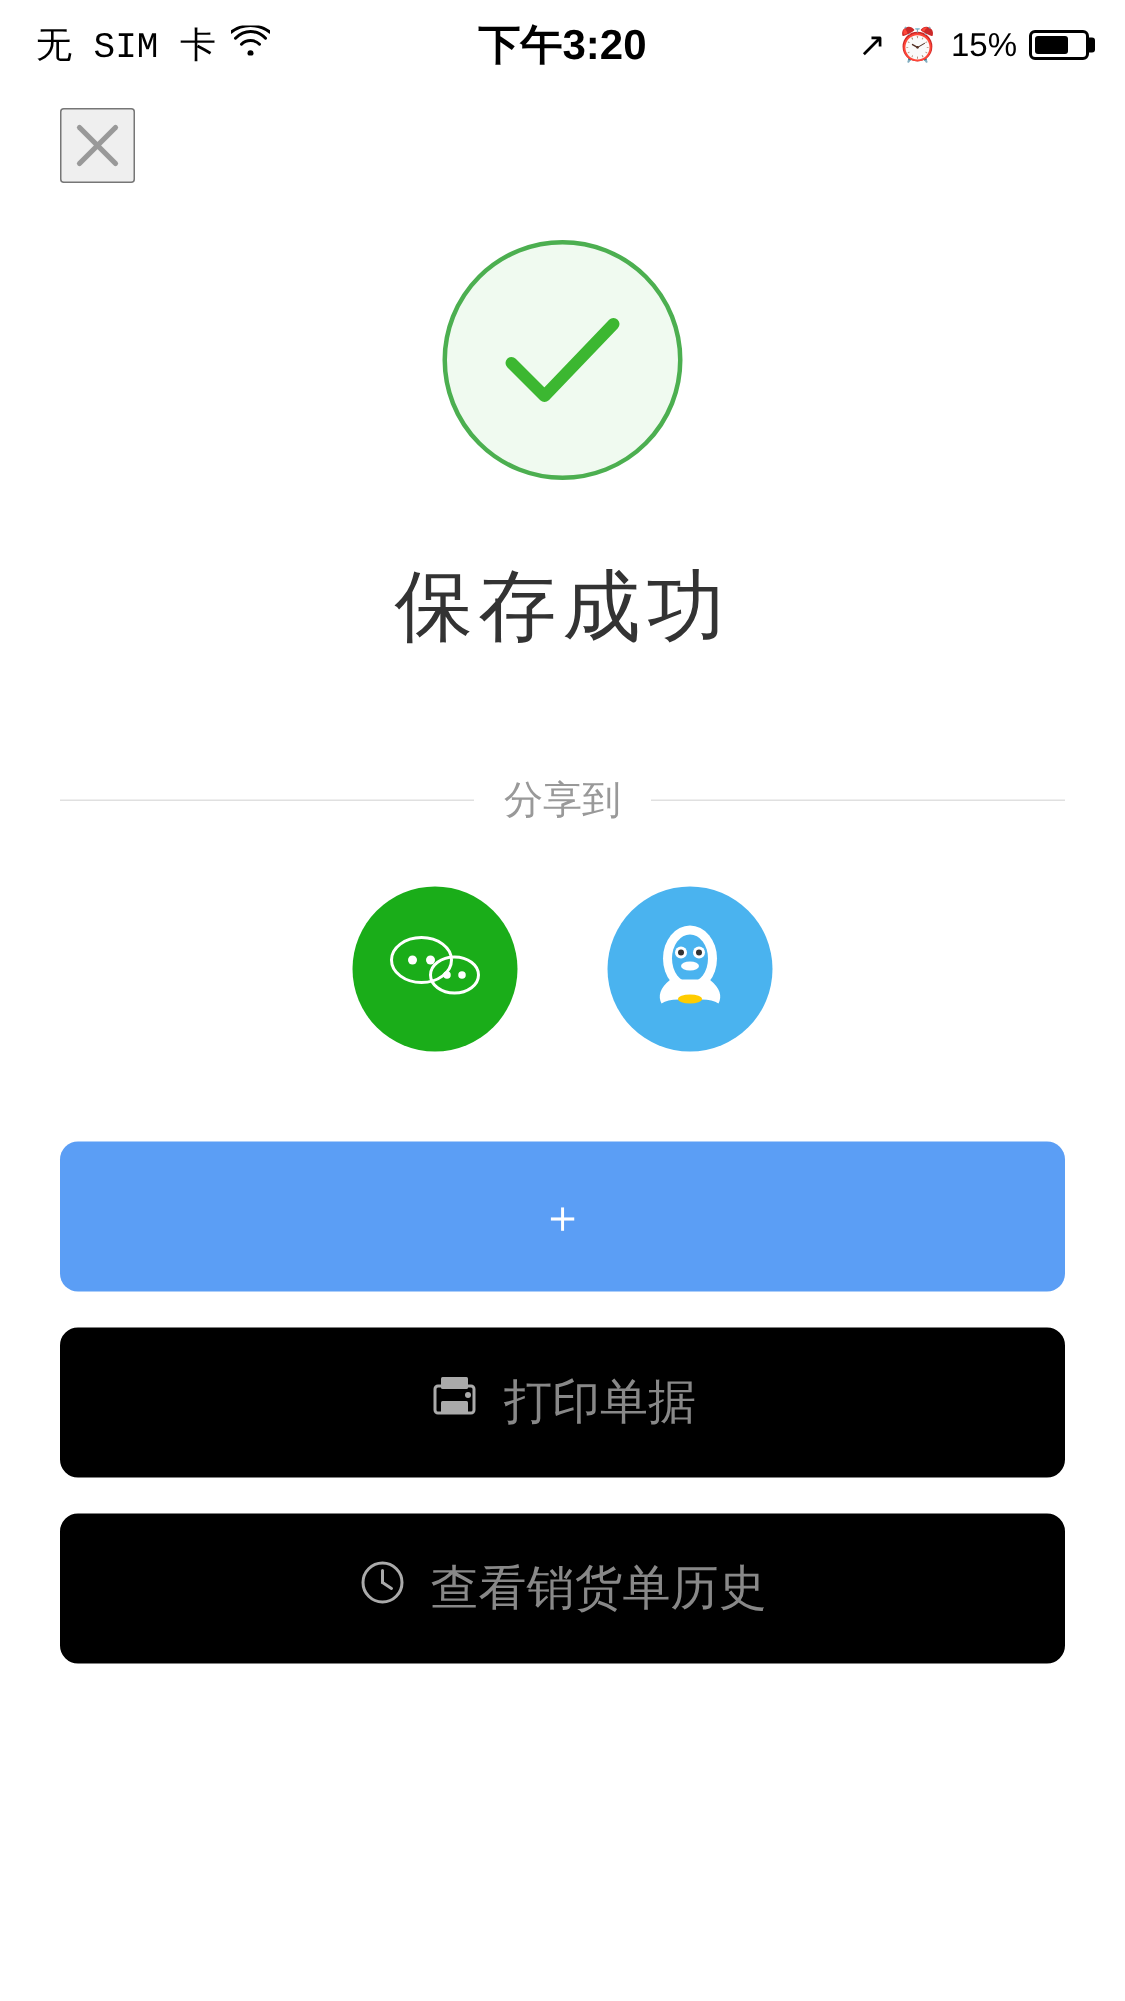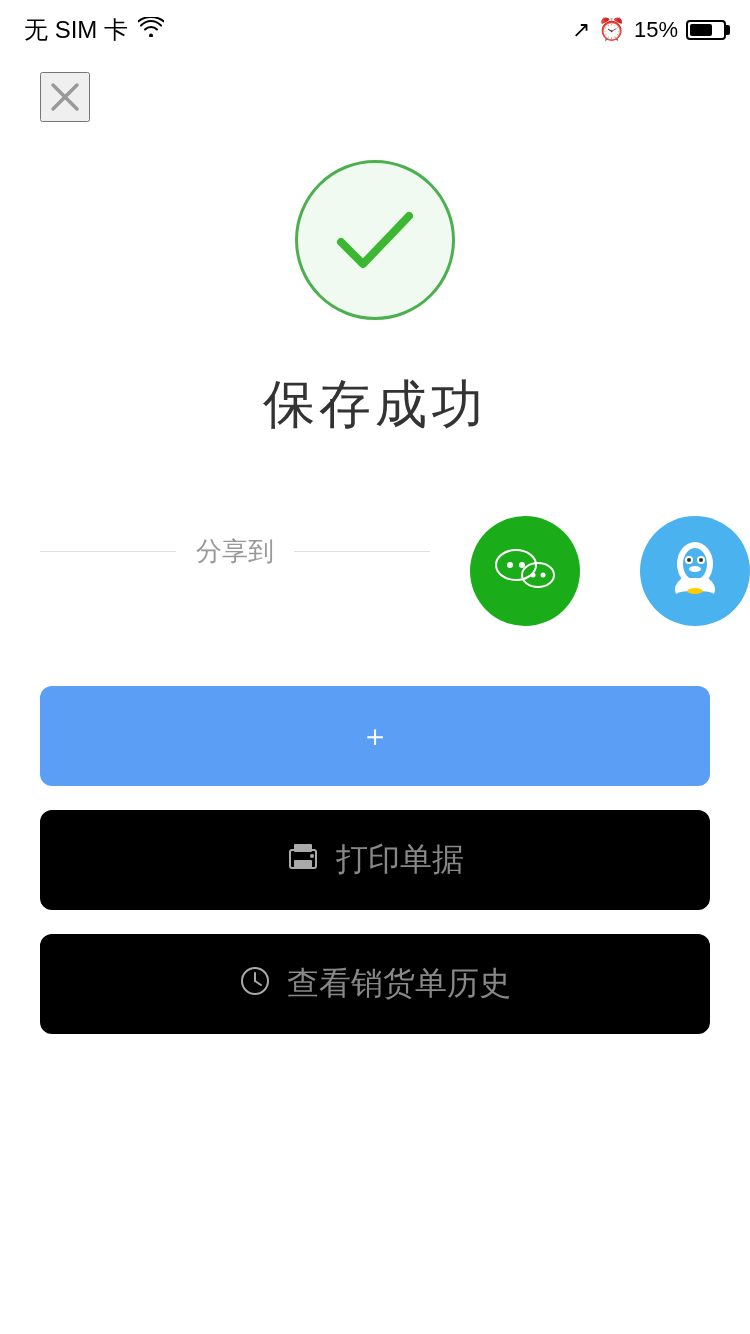--- a/index.html
+++ b/index.html
@@ -26,20 +26,21 @@
       position: relative;
     }
 
     .status-left {
       display: flex;
       align-items: center;
       gap: 10px;
       font-size: 24px;
       color: #000;
       font-weight: 500;
+      font-family: Liberation Mono, monospace;
     }
 
     .status-center {
       position: absolute;
       left: 50%;
       transform: translateX(-50%);
       font-size: 28px;
       font-weight: 600;
       color: #000;
     }
@@ -143,21 +144,21 @@
       font-weight: 400;
       color: #333;
       margin-bottom: 76px;
       letter-spacing: 4px;
     }
 
     
     .share-section {
       width: 100%;
       display: flex;
-      flex-direction: row;
+      flex-direction: column;
       align-items: center;
       margin-bottom: 60px;
       text-align: center;
     }
 
     .share-divider {
       width: 100%;
       display: flex;
       align-items: center;
       padding: 0 40px;
@@ -247,20 +248,21 @@
     <span>无 SIM 卡</span>
     <span class="wifi-icon">
       <svg width="26" height="20" viewBox="0 0 26 20" fill="none">
         <path d="M13 16.5a2 2 0 110 4 2 2 0 010-4z" fill="#000"></path>
         <path d="M7 12.5c1.6-1.6 3.8-2.5 6-2.5s4.4.9 6 2.5" stroke="#000" stroke-width="2" fill="none" stroke-linecap="round"></path>
         <path d="M3 8.5C5.6 5.9 9.1 4 13 4s7.4 1.9 10 4.5" stroke="#000" stroke-width="2" fill="none" stroke-linecap="round"></path>
         <path d="M0 4.5C3.6 1.7 8.1 0 13 0s9.4 1.7 13 4.5" stroke="#000" stroke-width="2" fill="none" stroke-linecap="round"></path>
       </svg>
     </span>
   </div>
+  <div class="status-center">下午3:20</div>
   <div class="status-right">
     <span>↗</span>
     <span>⏰</span>
     <span>15%</span>
     <div class="battery-container">
       <div class="battery-icon">
         <div class="battery-fill"></div>
       </div>
     </div>
   </div>

